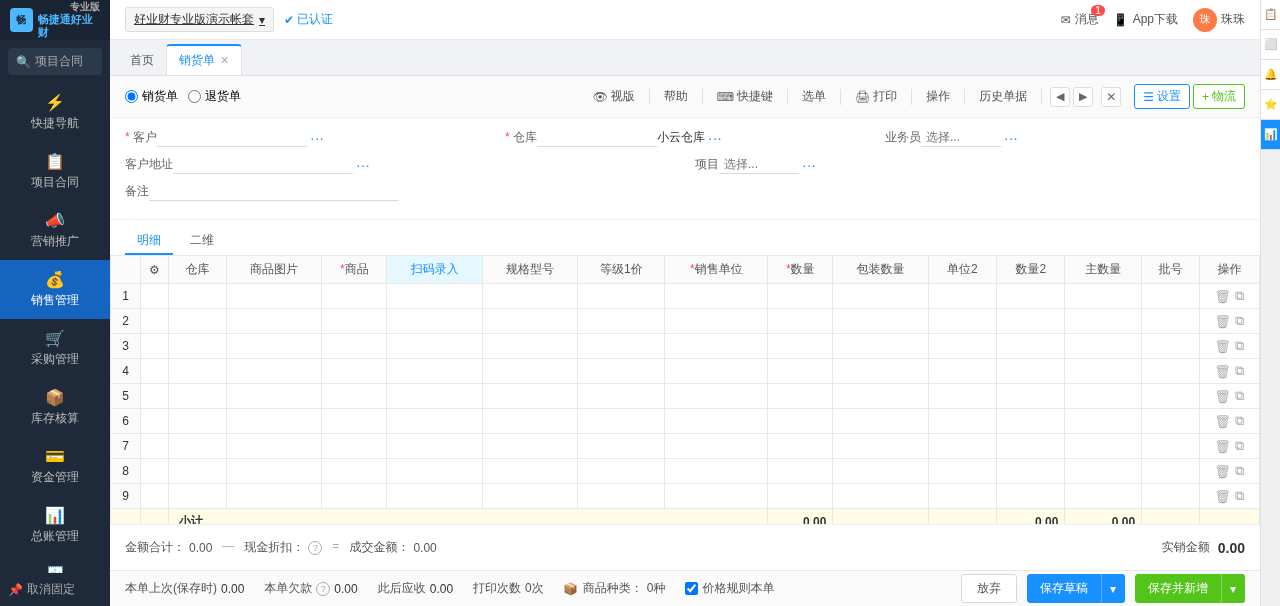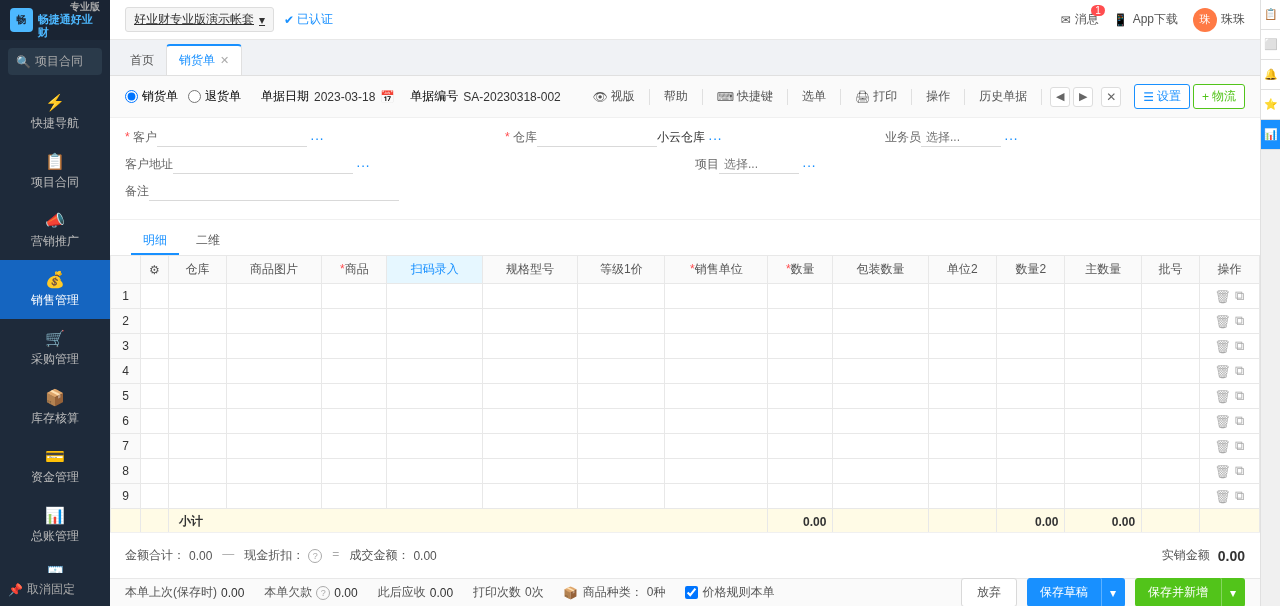--- a/index.html
+++ b/index.html
@@ -59,21 +59,21 @@
     .doc-action-btn { display: flex; align-items: center; gap: 3px; color: #555; cursor: pointer; font-size: 12px; padding: 2px 6px; border-radius: 3px; }
     .nav-arrows { display: flex; gap: 3px; }
     .arrow-btn { width: 20px; height: 20px; background: #fff; border: 1px solid #ddd; border-radius: 3px; display: flex; align-items: center; justify-content: center; cursor: pointer; color: #666; font-size: 11px; }
     .close-btn { width: 20px; height: 20px; background: #fff; border: 1px solid #ddd; border-radius: 3px; display: flex; align-items: center; justify-content: center; cursor: pointer; color: #666; }
 
     
     .set-btn { background: #fff; border: 1px solid #1890ff; color: #1890ff; padding: 3px 8px; border-radius: 3px; cursor: pointer; font-size: 12px; display: flex; align-items: center; gap: 3px; }
     .add-btn { background: #fff; border: 1px solid #52c41a; color: #52c41a; padding: 3px 8px; border-radius: 3px; cursor: pointer; font-size: 12px; display: flex; align-items: center; gap: 3px; }
 
     
-    .table-tabs { display: flex; padding: 8px 15px 0; gap: 5px; margin-left: 6px; }
+    .table-tabs { display: flex; padding: 8px 15px 0; gap: 5px; }
     .table-tab { padding: 4px 12px; cursor: pointer; color: #555; font-size: 12px; border-bottom: 2px solid transparent; }
     .table-tab.active { color: #1890ff; border-bottom: 2px solid #1890ff; }
 
     
     .table-wrap { flex: 1; overflow: auto; }
     .data-table { width: 100%; border-collapse: collapse; font-size: 12px; }
     .data-table th { background: #fafafa; border: 1px solid #e8e8e8; padding: 5px 6px; color: #555; white-space: nowrap; font-weight: normal; position: sticky; top: 0; z-index: 2; }
     .data-table th.highlight { background: #e6f7ff; color: #1890ff; }
     .data-table td { border: 1px solid #e8e8e8; padding: 4px 6px; height: 24px; color: #333; }
     .th-row-num { width: 30px; background: #fafafa; text-align: center; }
@@ -84,21 +84,21 @@
 
     
     .subtotal-row td { background: #fffbe6; font-weight: bold; color: #333; }
 
     
     .bottom-summary { padding: 14px 15px; border-top: 1px solid #f0f0f0; display: flex; align-items: flex-start; gap: 10px; }
     .summary-item { display: flex; align-items: center; gap: 4px; font-size: 12px; color: #555; }
     .help-icon { color: #aaa; cursor: pointer; border: 1px solid #aaa; border-radius: 50%; width: 14px; height: 14px; display: flex; align-items: center; justify-content: center; font-size: 9px; }
 
     
-    .footer { height: 28px; background: #fafafa; border-top: 1px solid #e8e8e8; display: flex; align-items: center; justify-content: space-between; padding: 0 15px; }
+    .footer { height: 36px; background: #fafafa; border-top: 1px solid #e8e8e8; display: flex; align-items: center; justify-content: space-between; padding: 0 15px; }
     .footer-left { display: flex; align-items: center; gap: 20px; font-size: 12px; color: #555; }
     .footer-item { display: flex; align-items: center; gap: 4px; }
     .footer-right { display: flex; align-items: center; gap: 10px; }
     .btn-abandon { background: #fff; border: 1px solid #d9d9d9; padding: 5px 15px; border-radius: 3px; cursor: pointer; color: #555; font-size: 12px; }
     .btn-save-draft { background: #1890ff; border: 1px solid #1890ff; padding: 5px 12px; border-radius: 3px 0 0 3px; cursor: pointer; color: #fff; font-size: 12px; }
     .btn-save-draft-arrow { background: #1890ff; border: 1px solid #1890ff; border-left: 1px solid rgba(255,255,255,0.3); padding: 5px 8px; border-radius: 0 3px 3px 0; cursor: pointer; color: #fff; }
     .btn-save-new { background: #52c41a; border: 1px solid #52c41a; padding: 5px 12px; border-radius: 3px 0 0 3px; cursor: pointer; color: #fff; font-size: 12px; }
     .btn-save-new-arrow { background: #52c41a; border: 1px solid #52c41a; border-left: 1px solid rgba(255,255,255,0.3); padding: 5px 8px; border-radius: 0 3px 3px 0; cursor: pointer; color: #fff; }
     .checkbox-label { display: flex; align-items: center; gap: 4px; color: #555; font-size: 12px; cursor: pointer; }
 
@@ -219,31 +219,20 @@
         <div class="doc-header-left">
           <div class="radio-group">
             <label class="radio-item">
               <input type="radio" name="doctype" checked="" style="">
               <span>销货单</span>
             </label>
             <label class="radio-item">
               <input type="radio" name="doctype" style="">
               <span>退货单</span>
             </label>
-          </div>
-          <div class="doc-num-row">
-            <div class="doc-field">
-              <span>单据日期</span>
-              <span style="color:#333;">2023-03-18</span>
-              <span style="color:#aaa; cursor:pointer;">📅</span>
-            </div>
-            <div class="doc-field">
-              <span>单据编号</span>
-              <span style="color:#333;">SA-20230318-002</span>
-            </div>
           </div>
         </div>
         <div class="doc-header-right">
           <div class="doc-action-btn">
             <span>👁</span>
             <span>视版</span>
           </div>
           <span class="divider"></span>
           <div class="doc-action-btn">
             <span>帮助</span>

